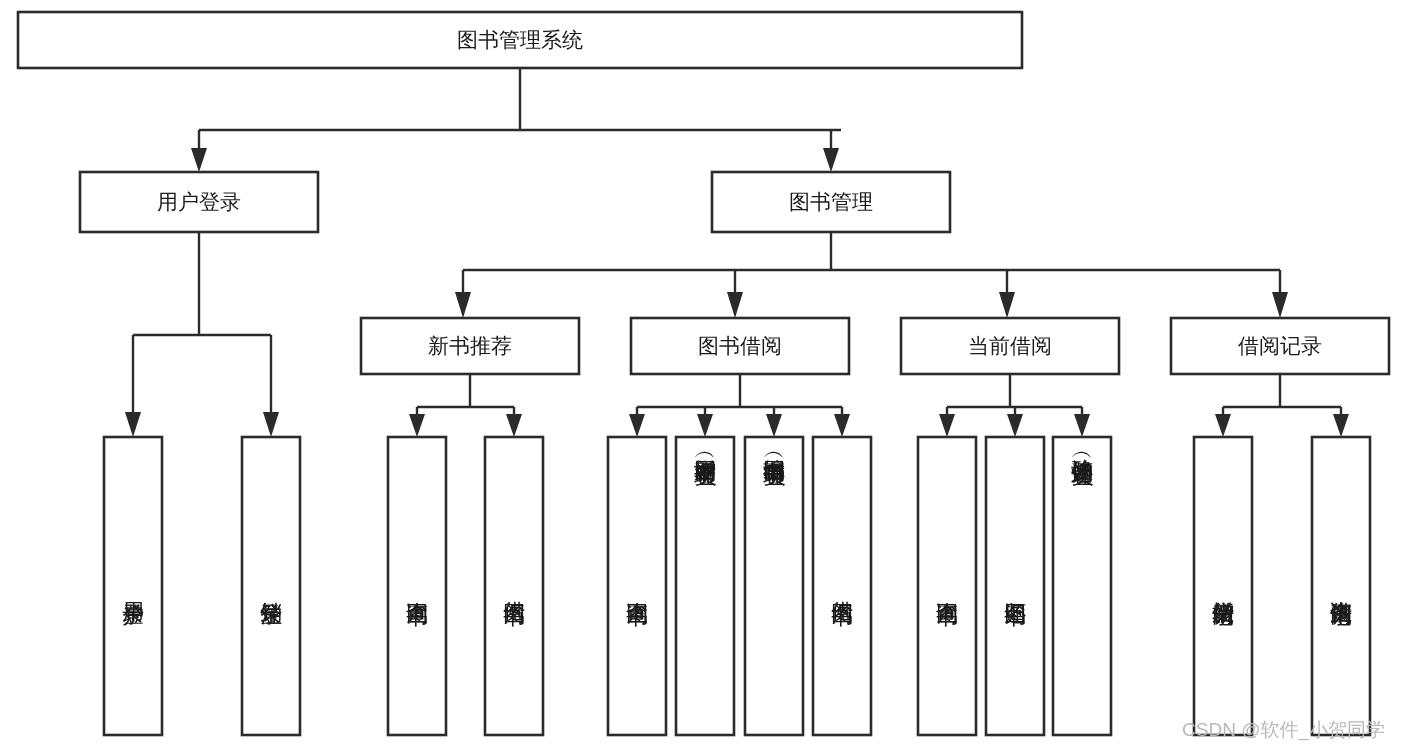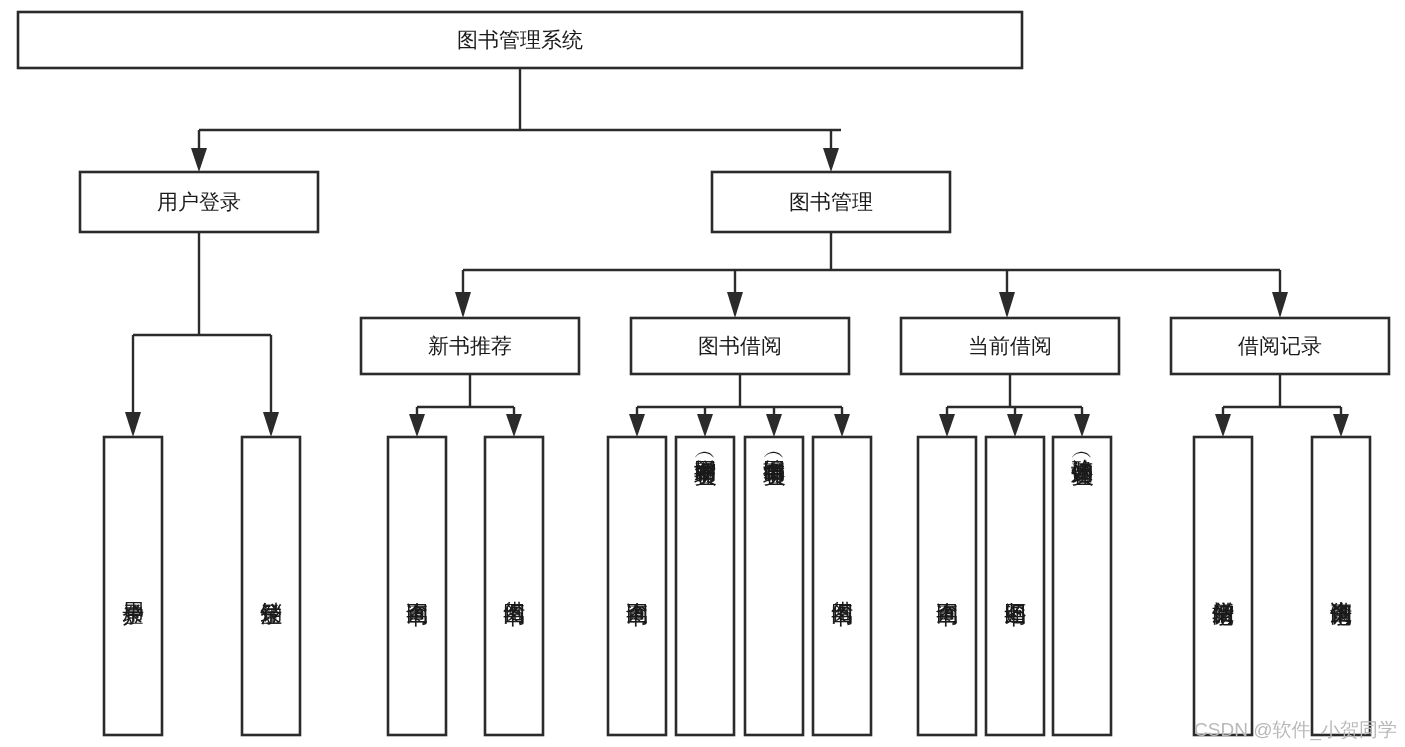--- a/index.html
+++ b/index.html
@@ -66,21 +66,21 @@
   }
   .vlabel-wrap {
     position: absolute;
     display: flex;
     align-items: center;
     justify-content: center;
     pointer-events: none;
   }
   .watermark {
     position: absolute;
-    right: 8px;
+    right: 20px;
     bottom: 4px;
     font-family: "Liberation Sans", "DejaVu Sans", sans-serif;
     font-size: 19px;
     color: #b9b9b9;
     white-space: nowrap;
     user-select: none;
   }
 </style>
 </head>
 <body>

